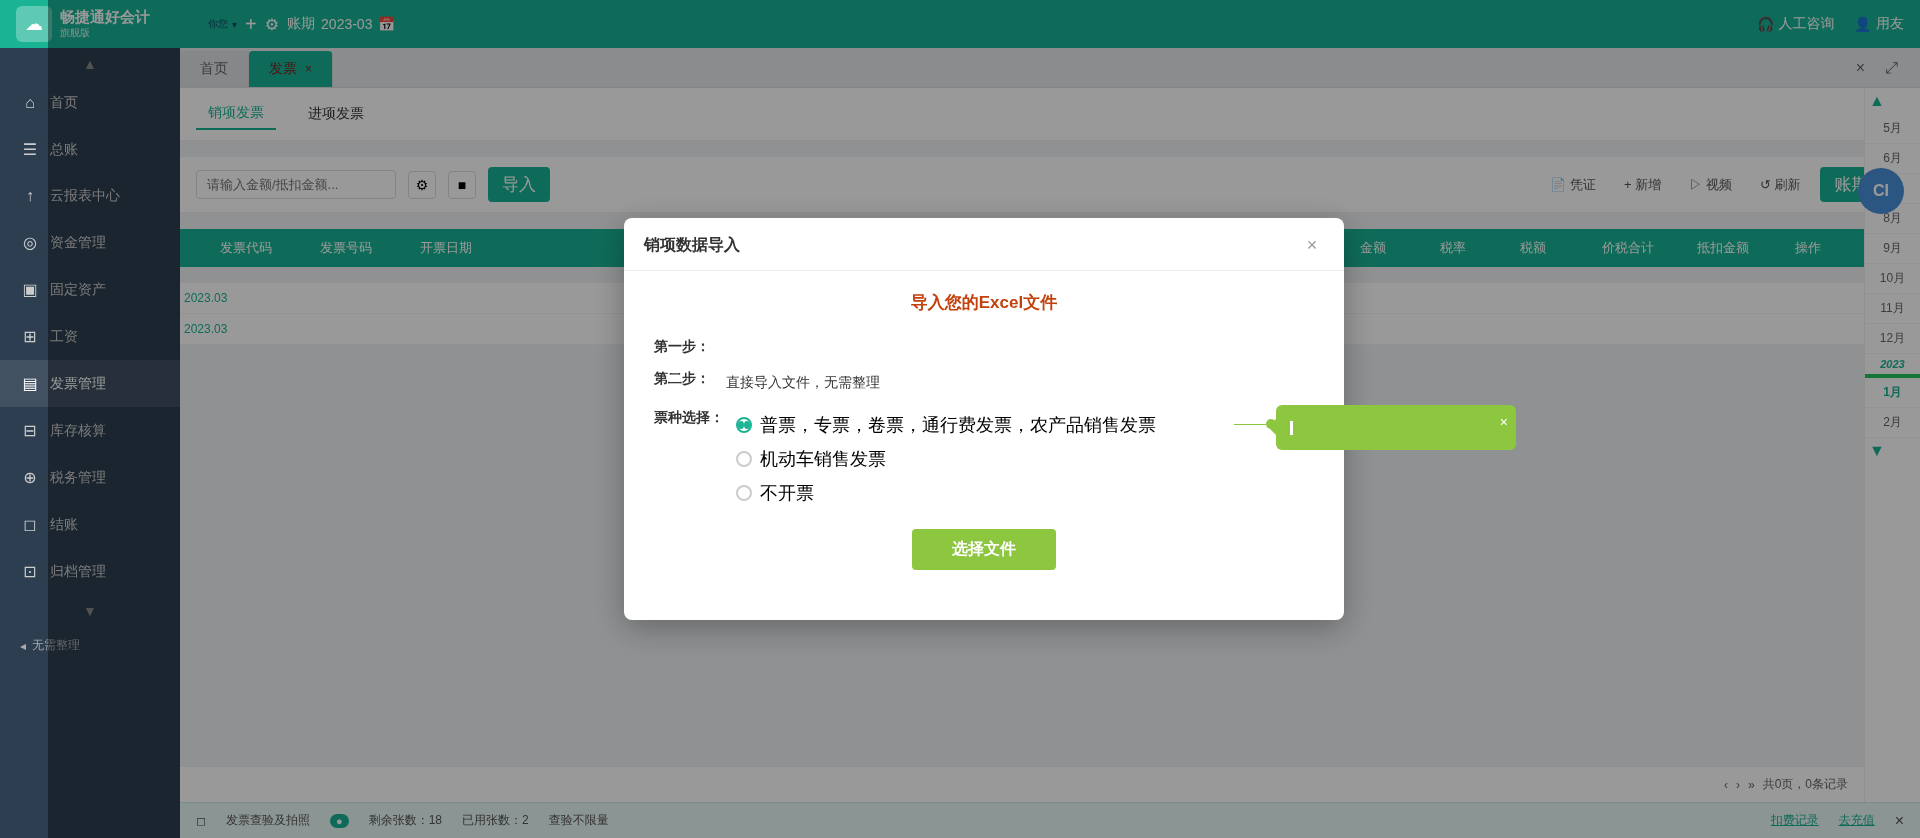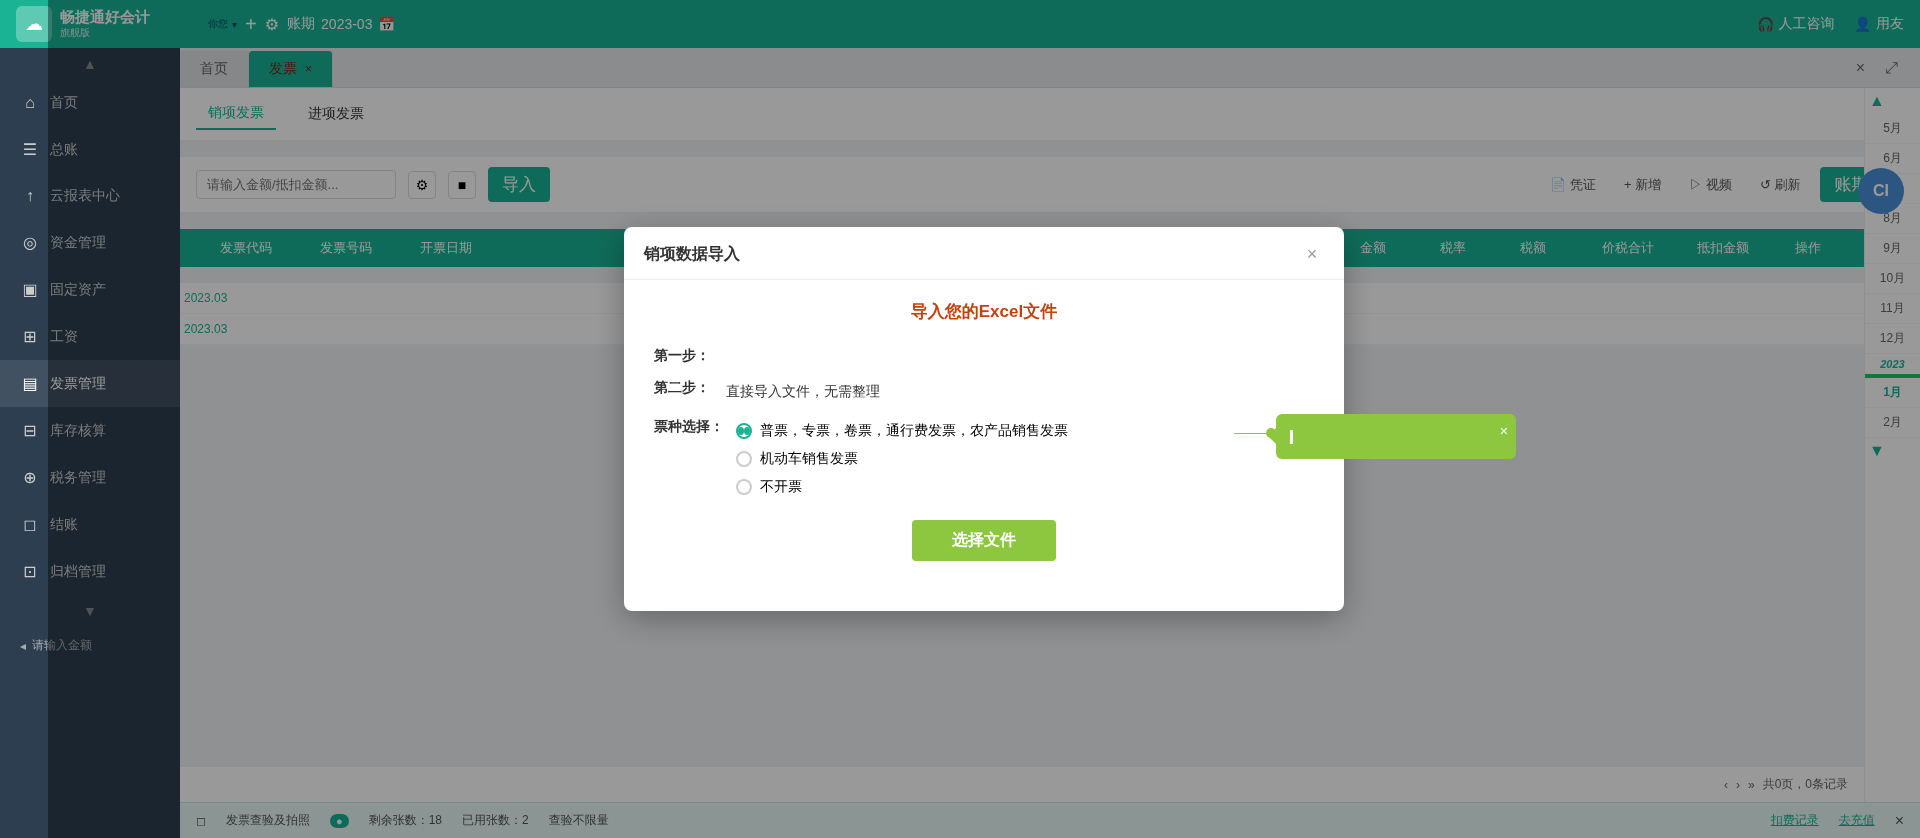--- a/index.html
+++ b/index.html
@@ -242,21 +242,21 @@
     .step-note {
       color: #888;
       font-size: 12px;
     }
     .radio-group {
       display: flex; flex-direction: column; gap: 10px;
       margin-top: 4px;
     }
     .radio-item {
       display: flex; align-items: center; gap: 8px;
-      font-size: 14px;
+      font-size: 18px;
       cursor: pointer;
     }
     .radio-circle {
       width: 16px; height: 16px;
       border-radius: 50%;
       border: 2px solid #ccc;
       display: flex; align-items: center; justify-content: center;
       flex-shrink: 0;
     }
     .radio-circle.selected {
@@ -509,21 +509,21 @@
     <span class="sidebar-icon">◻</span>
     <span>结账</span>
   </div>
   <div class="sidebar-item">
     <span class="sidebar-icon">⊡</span>
     <span>归档管理</span>
   </div>
   <div class="sidebar-scroll-btn">▼</div>
   <div class="sidebar-cancel">
     <span>◂</span>
-    <span>请输入金额</span>
+    <span>无需整理</span>
   </div>
 </div>
 
 <div class="main-content">
 
   <div class="tab-bar">
     <div class="tab-item">
       <span>首页</span>
     </div>
     <div class="tab-item active">

